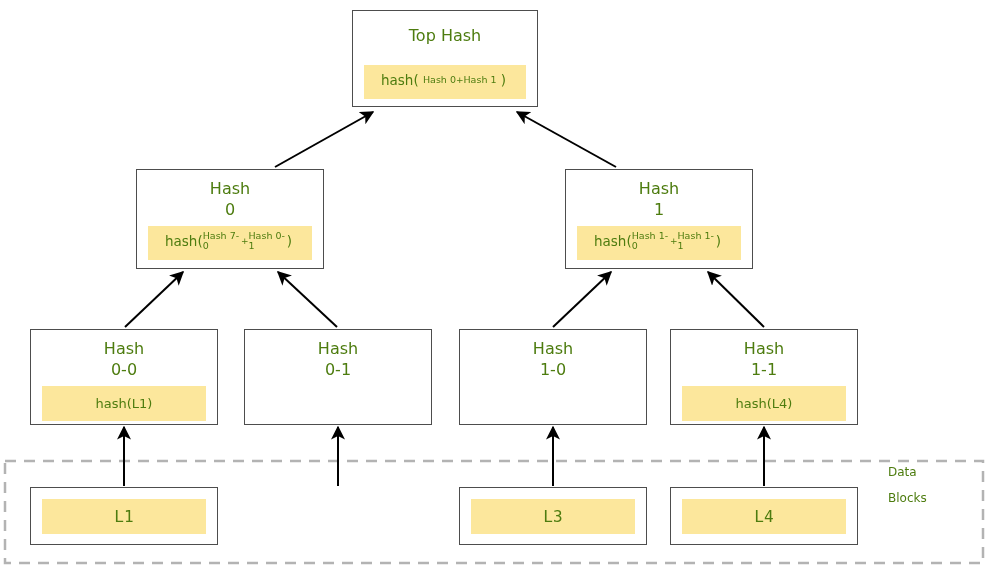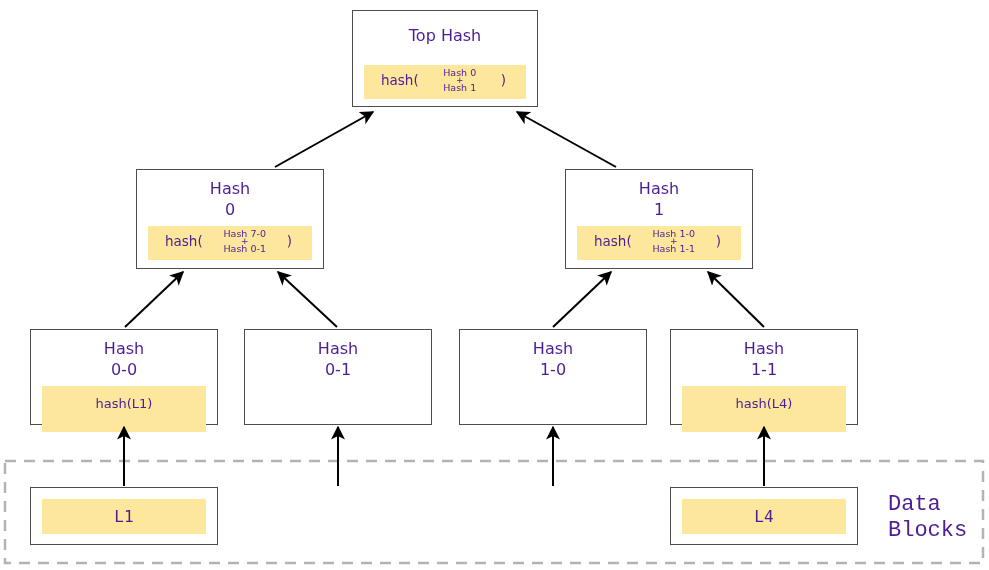--- a/index.html
+++ b/index.html
@@ -7,21 +7,21 @@
     --node-border:#4D4D4D;
     --dashed-border:#B3B3B3;
     --arrow:#000000;
   }
   html,body{margin:0;padding:0;background:#fff;}
   .canvas{
     position:relative;
     width:989px;height:570px;
     background:#fff;
     font-family:"DejaVu Sans","Liberation Sans",sans-serif;
-    color:#4c1d95;
+    color:#4d7c0f;
     overflow:hidden;
   }
   .node{
     position:absolute;
     background:#fff;
     border:1px solid var(--node-border);
     box-sizing:border-box;
   }
   .node .title{
     text-align:center;
@@ -37,29 +37,29 @@
     display:flex;
     align-items:center;
     justify-content:space-between;
     padding:0 20px 4px 17px;
     box-sizing:border-box;
     font-size:13.5px;
   }
   .node.top .formula{top:54px;height:34px;}
   .stack{
     display:flex;
-    flex-direction:column;
+    flex-direction:row;
     align-items:center;
     font-size:9.5px;
     line-height:10px;
   }
   .stack .op{font-size:9px;line-height:5px;}
   .formula-simple{
     position:absolute;
-    left:11px;right:11px;top:56px;height:46px;
+    left:11px;right:11px;top:56px;height:35px;
     background:var(--highlight);
     text-align:center;
     line-height:35px;
     font-size:13px;
   }
   .block{
     position:absolute;
     width:188px;height:58px;
     background:#fff;
     border:1px solid var(--node-border);
@@ -70,24 +70,23 @@
     position:absolute;
     left:11px;right:11px;top:11px;height:35px;
     background:var(--highlight);
     text-align:center;
     line-height:35px;
     font-size:16px;
     font-family:"DejaVu Sans Mono","Liberation Mono",monospace;
   }
   .caption{
     position:absolute;
-    left:888px;top:492px;
-    font-size:22px;
+    left:888px;top:459px;
+    font-size:12px;
     line-height:26px;
-    font-family:Liberation Mono, monospace;
   }
   svg.overlay{
     position:absolute;
     left:0;top:0;
     pointer-events:none;
     z-index:5;
   }
   svg.overlay line{stroke:var(--arrow);stroke-width:2;}
   svg.overlay .head{fill:var(--arrow);}
   svg.overlay .boundary{
@@ -155,20 +154,23 @@
   </div>
 
   <div class="node" style="left:670px;top:329px;width:188px;height:96px">
     <div class="title"><span>Hash</span><br><span>1-1</span></div>
     <div class="formula-simple">hash(L4)</div>
   </div>
 
   <div class="block" style="left:30px;top:487px">
     <div class="block-label">L1</div>
   </div>
+  <div class="block" style="left:459px;top:487px">
+    <div class="block-label">L3</div>
+  </div>
   <div class="block" style="left:670px;top:487px">
     <div class="block-label">L4</div>
   </div>
 
   <div class="caption">
     <span>Data</span><br>
     <span>Blocks</span>
   </div>
 
   <svg class="overlay" width="989" height="570" viewBox="0 0 989 570">

